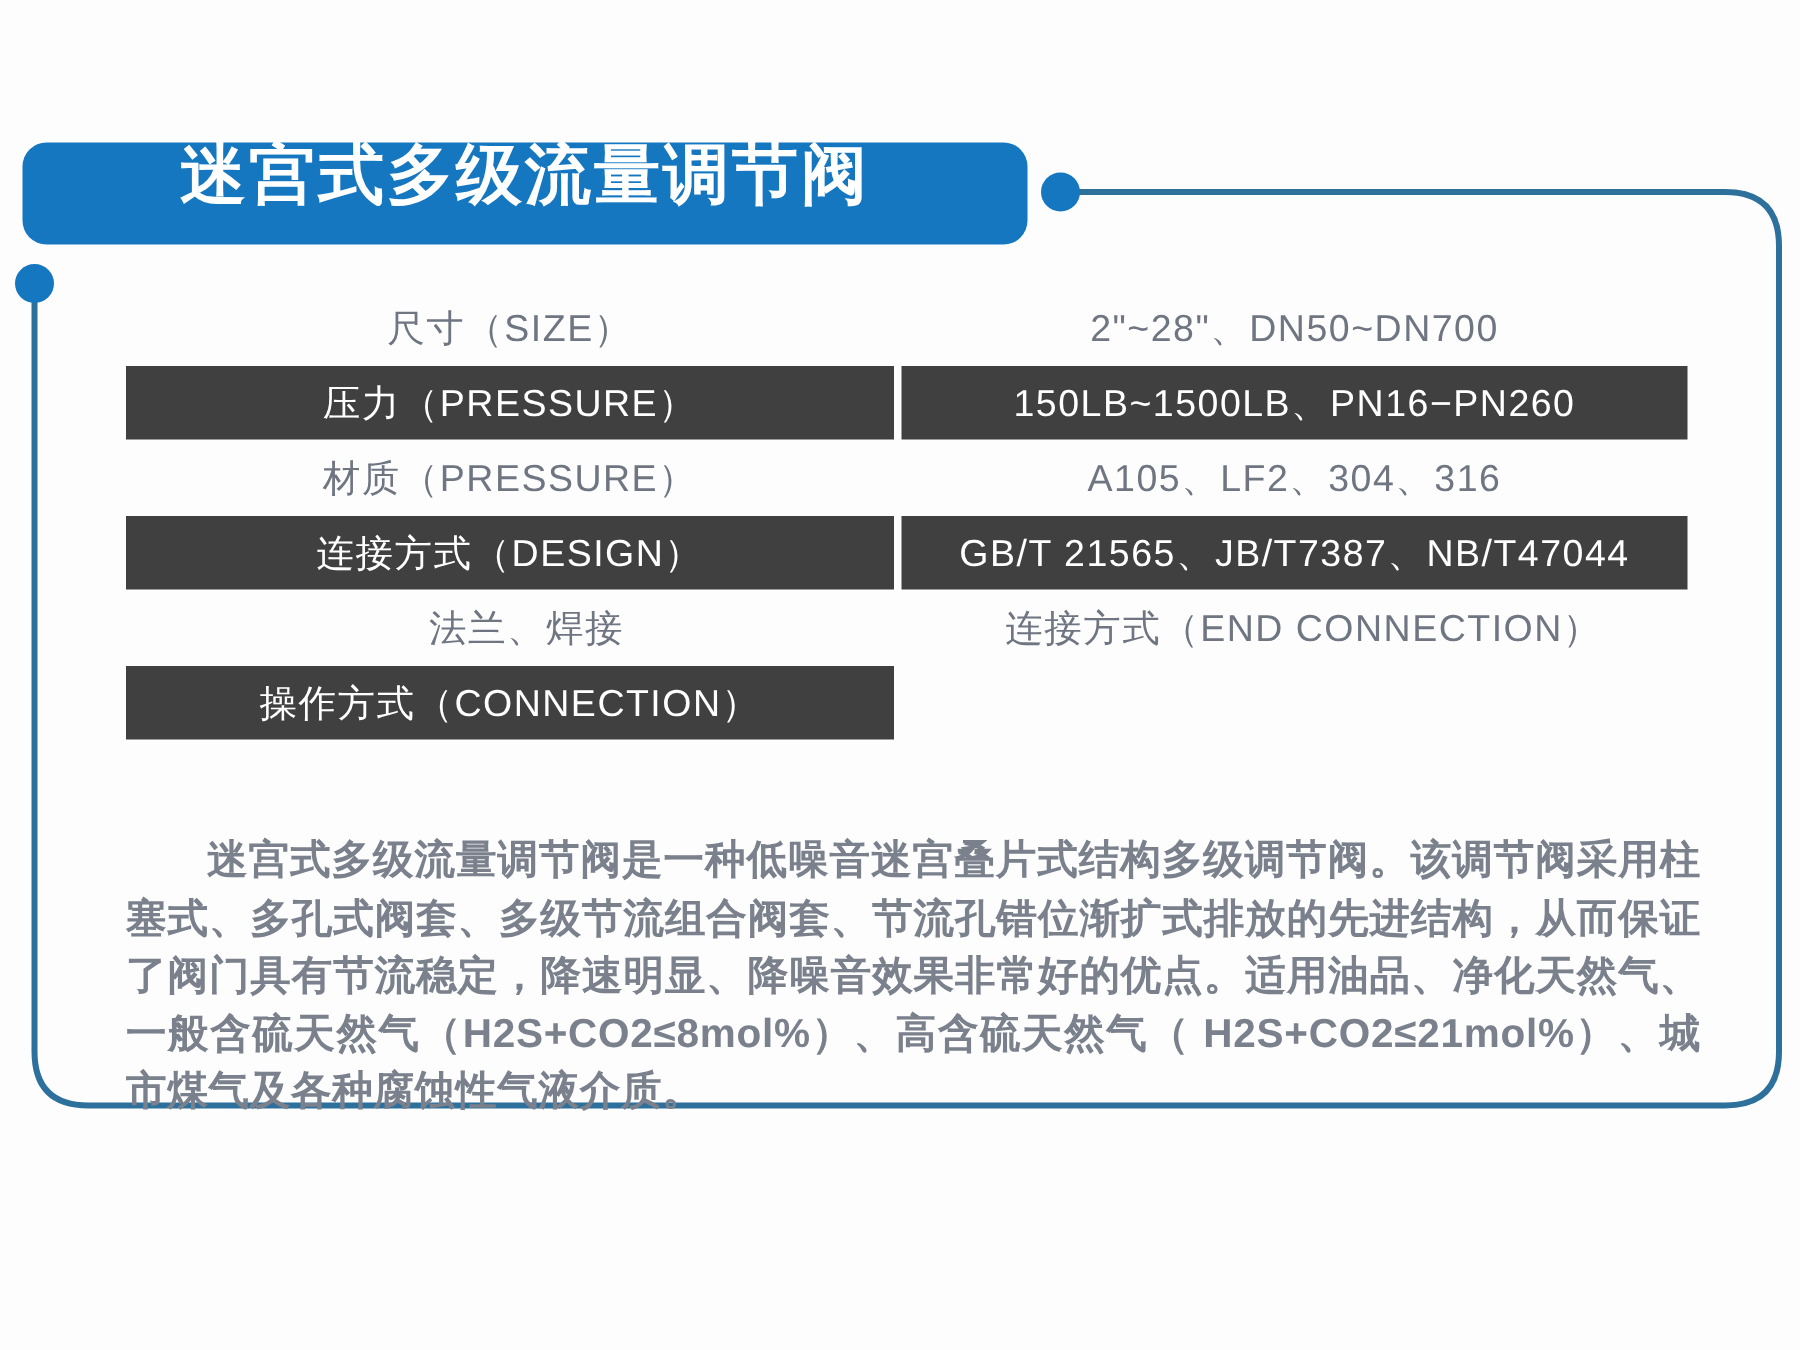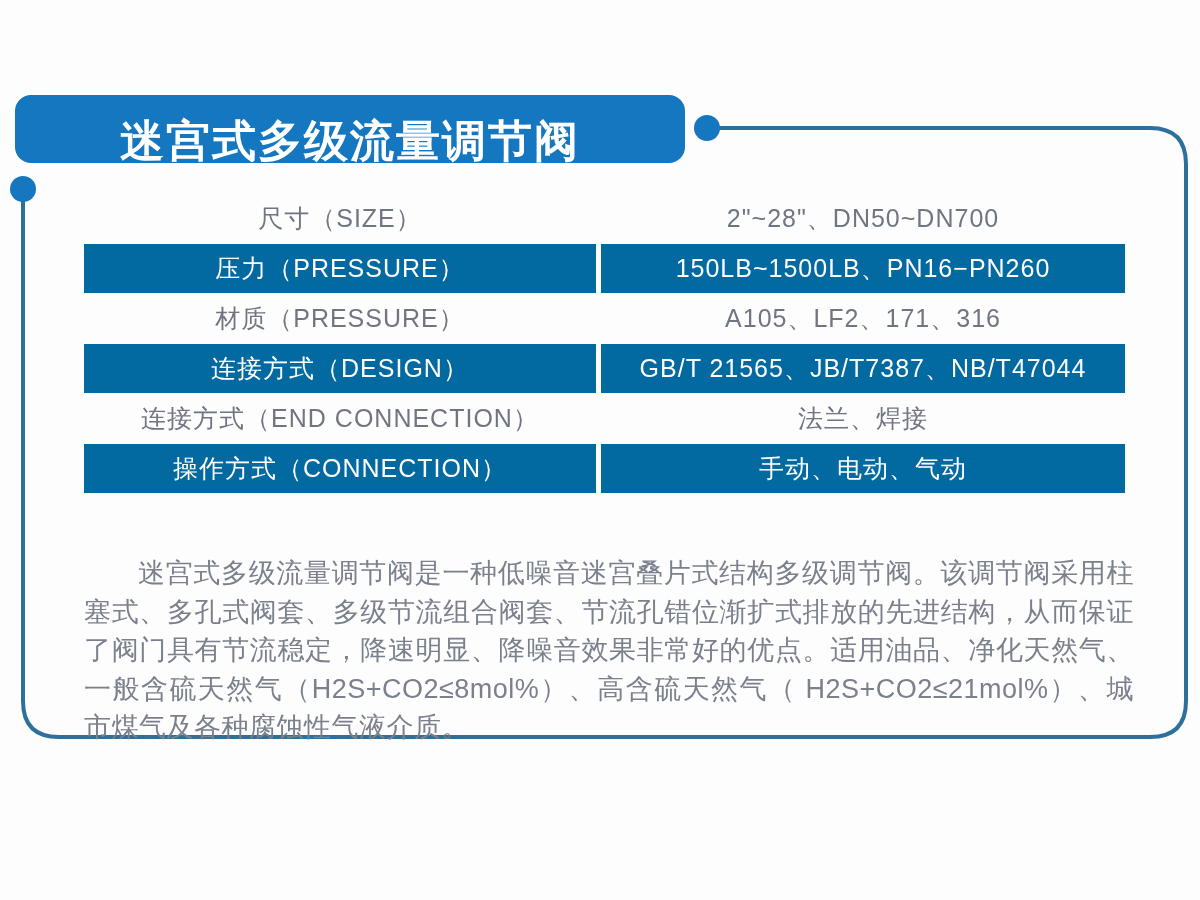--- a/index.html
+++ b/index.html
@@ -29,21 +29,21 @@
   
   .banner {
     position: absolute;
     left: 15px;
     top: 95px;
     width: 670px;
     height: 68px;
     background: #1577c0;
     border-radius: 16px;
     display: flex;
-    align-items: flex-end;
+    align-items: flex-start;
     justify-content: center;
     z-index: 2;
   }
   .banner .title {
     color: #ffffff;
     font-size: 44px;
     font-weight: bold;
     letter-spacing: 2px;
     line-height: 1;
     white-space: nowrap;
@@ -70,36 +70,37 @@
     letter-spacing: 1px;
     white-space: nowrap;
   }
   .cell-label { width: 512px; }
   .cell-value { flex: 1; margin-left: 5px; }
   .row-white .spec-cell {
     background: transparent;
     color: #6f7682;
   }
   .row-slate .spec-cell {
-    background: #0369a1;
+    background: #404040;
     color: #ffffff;
   }
   
   .description {
     position: absolute;
     left: 84px;
     top: 527px;
     width: 1050px;
     z-index: 2;
     font-size: 27px;
     line-height: 38.5px;
     color: #7a818c;
     letter-spacing: 0.5px;
     text-indent: 2em;
     text-align: justify;
+    font-weight: bold;
   }
 </style>
 </head>
 <body>
 
 <div class="page">
 
   <svg class="frame-svg" viewBox="0 0 1200 900" xmlns="http://www.w3.org/2000/svg">
     <path d="M 707 128 L 1150 128 Q 1186 128 1186 164 L 1186 701 Q 1186 737 1150 737 L 59 737 Q 23 737 23 701 L 23 189" fill="none" stroke="#2d709c" stroke-width="4" stroke-linecap="round"></path>
     <circle cx="707" cy="128" r="13" fill="#1577c0"></circle>
@@ -117,35 +118,34 @@
       <div class="spec-cell cell-value">2"~28"、DN50~DN700</div>
     </div>
 
     <div class="spec-row row-slate">
       <div class="spec-cell cell-label">压力（PRESSURE）</div>
       <div class="spec-cell cell-value">150LB~1500LB、PN16−PN260</div>
     </div>
 
     <div class="spec-row row-white">
       <div class="spec-cell cell-label">材质（PRESSURE）</div>
-      <div class="spec-cell cell-value">A105、LF2、171、316</div>
+      <div class="spec-cell cell-value">A105、LF2、304、316</div>
     </div>
 
     <div class="spec-row row-slate">
       <div class="spec-cell cell-label">连接方式（DESIGN）</div>
       <div class="spec-cell cell-value">GB/T 21565、JB/T7387、NB/T47044</div>
     </div>
 
     <div class="spec-row row-white">
+      <div class="spec-cell cell-value">法兰、焊接</div>
       <div class="spec-cell cell-label">连接方式（END CONNECTION）</div>
-      <div class="spec-cell cell-value">法兰、焊接</div>
     </div>
 
     <div class="spec-row row-slate">
       <div class="spec-cell cell-label">操作方式（CONNECTION）</div>
-      <div class="spec-cell cell-value">手动、电动、气动</div>
     </div>
 
   </div>
 
   <p class="description">迷宫式多级流量调节阀是一种低噪音迷宫叠片式结构多级调节阀。该调节阀采用柱塞式、多孔式阀套、多级节流组合阀套、节流孔错位渐扩式排放的先进结构，从而保证了阀门具有节流稳定，降速明显、降噪音效果非常好的优点。适用油品、净化天然气、一般含硫天然气（H2S+CO2≤8mol%）、高含硫天然气（ H2S+CO2≤21mol%）、城市煤气及各种腐蚀性气液介质。</p>
 
 </div>
 
 </body></html>

